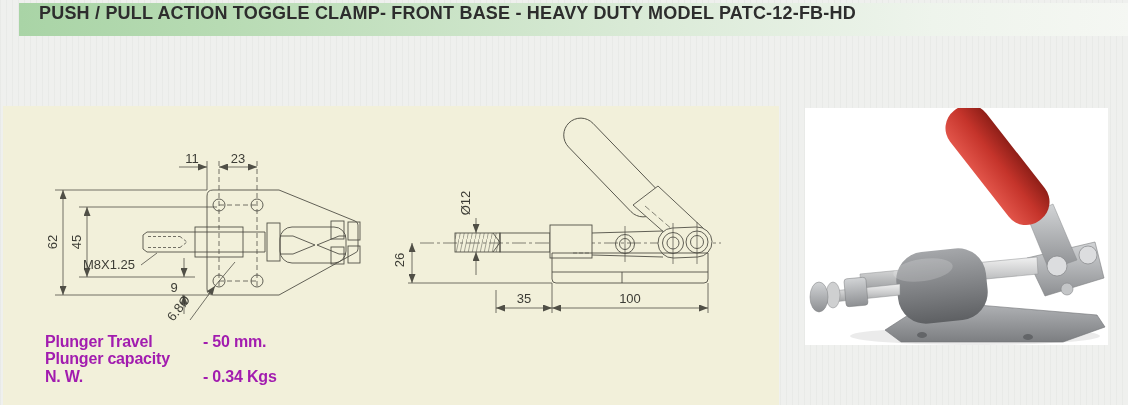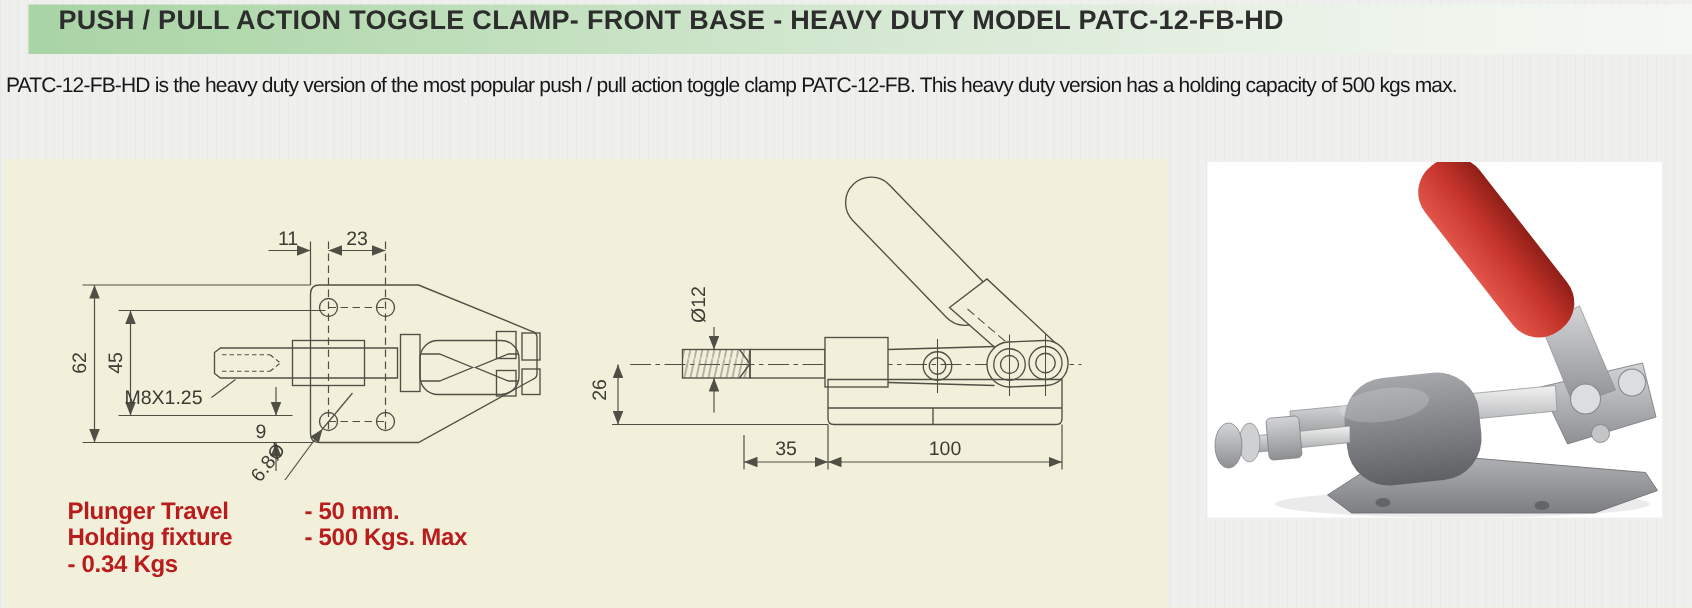--- a/index.html
+++ b/index.html
@@ -21,36 +21,35 @@
   .description{
     position:absolute;left:4px;top:47px;color:#171717;
     font-size:14px;line-height:19.5px;letter-spacing:-0.55px;white-space:nowrap;
   }
   .panel{
     position:absolute;left:3px;top:106px;width:776px;height:342px;
     background:#f2f0da;
   }
   .panel svg.drawing{position:absolute;left:0;top:0;}
   .specs{position:absolute;left:42px;top:227px;}
-  .spec-row{display:flex;font-weight:bold;font-size:16px;line-height:17.3px;color:#b91c1c;letter-spacing:-0.2px;}
+  .spec-row{display:flex;font-weight:bold;font-size:16px;line-height:17.3px;color:#a21caf;letter-spacing:-0.2px;}
   .spec-row .lbl{width:158px;}
   .photo{
     position:absolute;left:805px;top:108px;width:303px;height:237px;background:#ffffff;
   }
   text.dim{font-size:13px;fill:#3c3c35;font-family:"Liberation Sans", sans-serif;}
 </style>
 </head>
 <body>
 
 <div class="header-bar">
   <div class="title">PUSH / PULL ACTION TOGGLE CLAMP- FRONT BASE - HEAVY DUTY MODEL PATC-12-FB-HD</div>
 </div>
 
 <div class="description">
-  <div>PATC-12-FB-HD is the heavy duty version of the most popular push / pull action toggle clamp PATC-12-FB. This heavy duty version has a holding capacity of 500 kgs max.</div>
 </div>
 
 <div class="panel">
   <svg class="drawing" width="776" height="293" viewBox="0 0 776 293">
     <defs>
       <marker id="ah" markerUnits="userSpaceOnUse" markerWidth="9" markerHeight="7" refX="9" refY="3.5" orient="auto-start-reverse">
         <path d="M0,0 L9,3.5 L0,7 Z" fill="#504f46"></path>
       </marker>
       <pattern id="thr" width="4" height="19" patternUnits="userSpaceOnUse">
         <path d="M0,19 L4,0" stroke="#6a6a60" stroke-width="0.6" fill="none"></path>
@@ -177,24 +176,24 @@
       <text class="dim" x="627" y="197" text-anchor="middle">100</text>
     </g>
   </svg>
 
   <div class="specs">
     <div class="spec-row">
       <span class="lbl">Plunger Travel</span>
       <span class="val">- 50 mm.</span>
     </div>
     <div class="spec-row">
-      <span class="lbl">Holding fixture</span>
-      <span class="val">- 500 Kgs. Max</span>
+      <span class="lbl">Plunger capacity</span>
     </div>
     <div class="spec-row">
+      <span class="lbl">N. W.</span>
       <span class="val">- 0.34 Kgs</span>
     </div>
   </div>
 </div>
 
 <div class="photo">
   <svg width="303" height="237" viewBox="0 0 303 237">
     <defs>
       <linearGradient id="gBase" x1="0" y1="0" x2="0" y2="1">
         <stop offset="0" stop-color="#b4b6b9"></stop>

